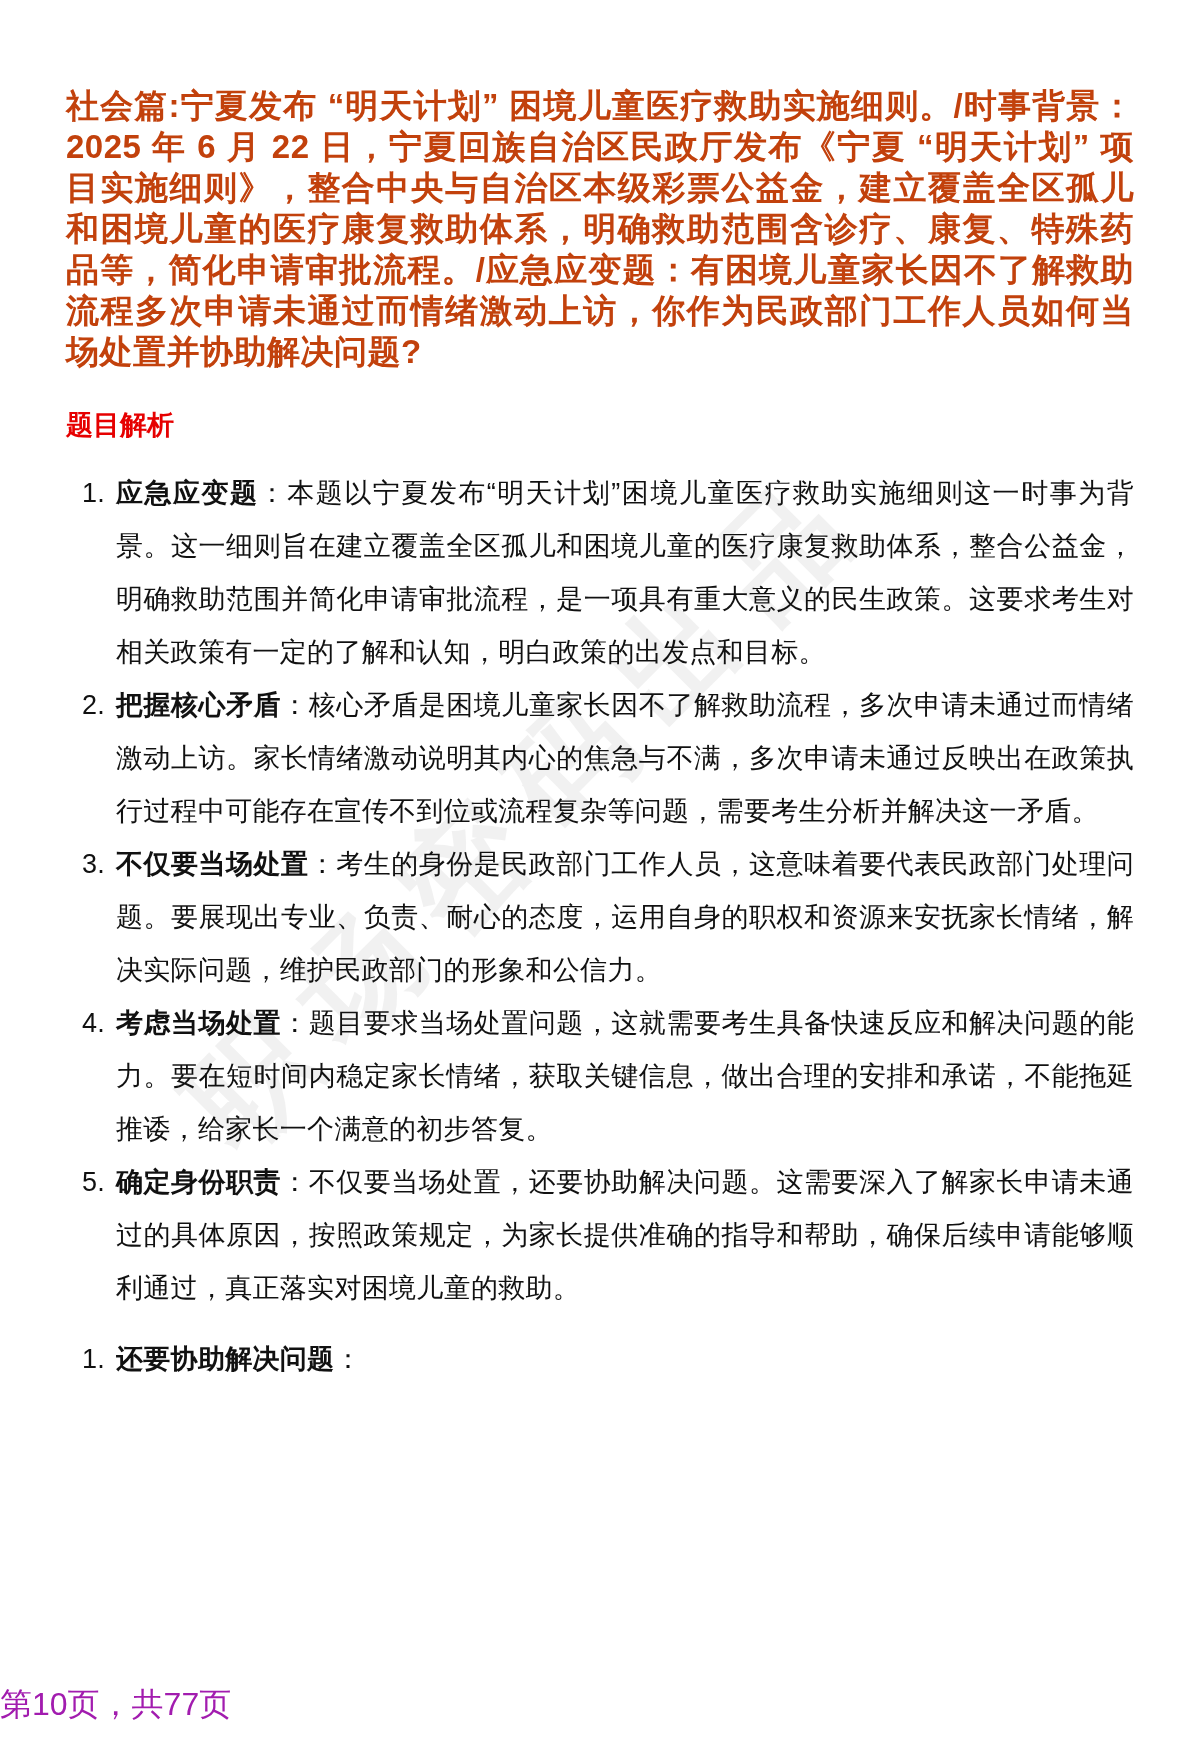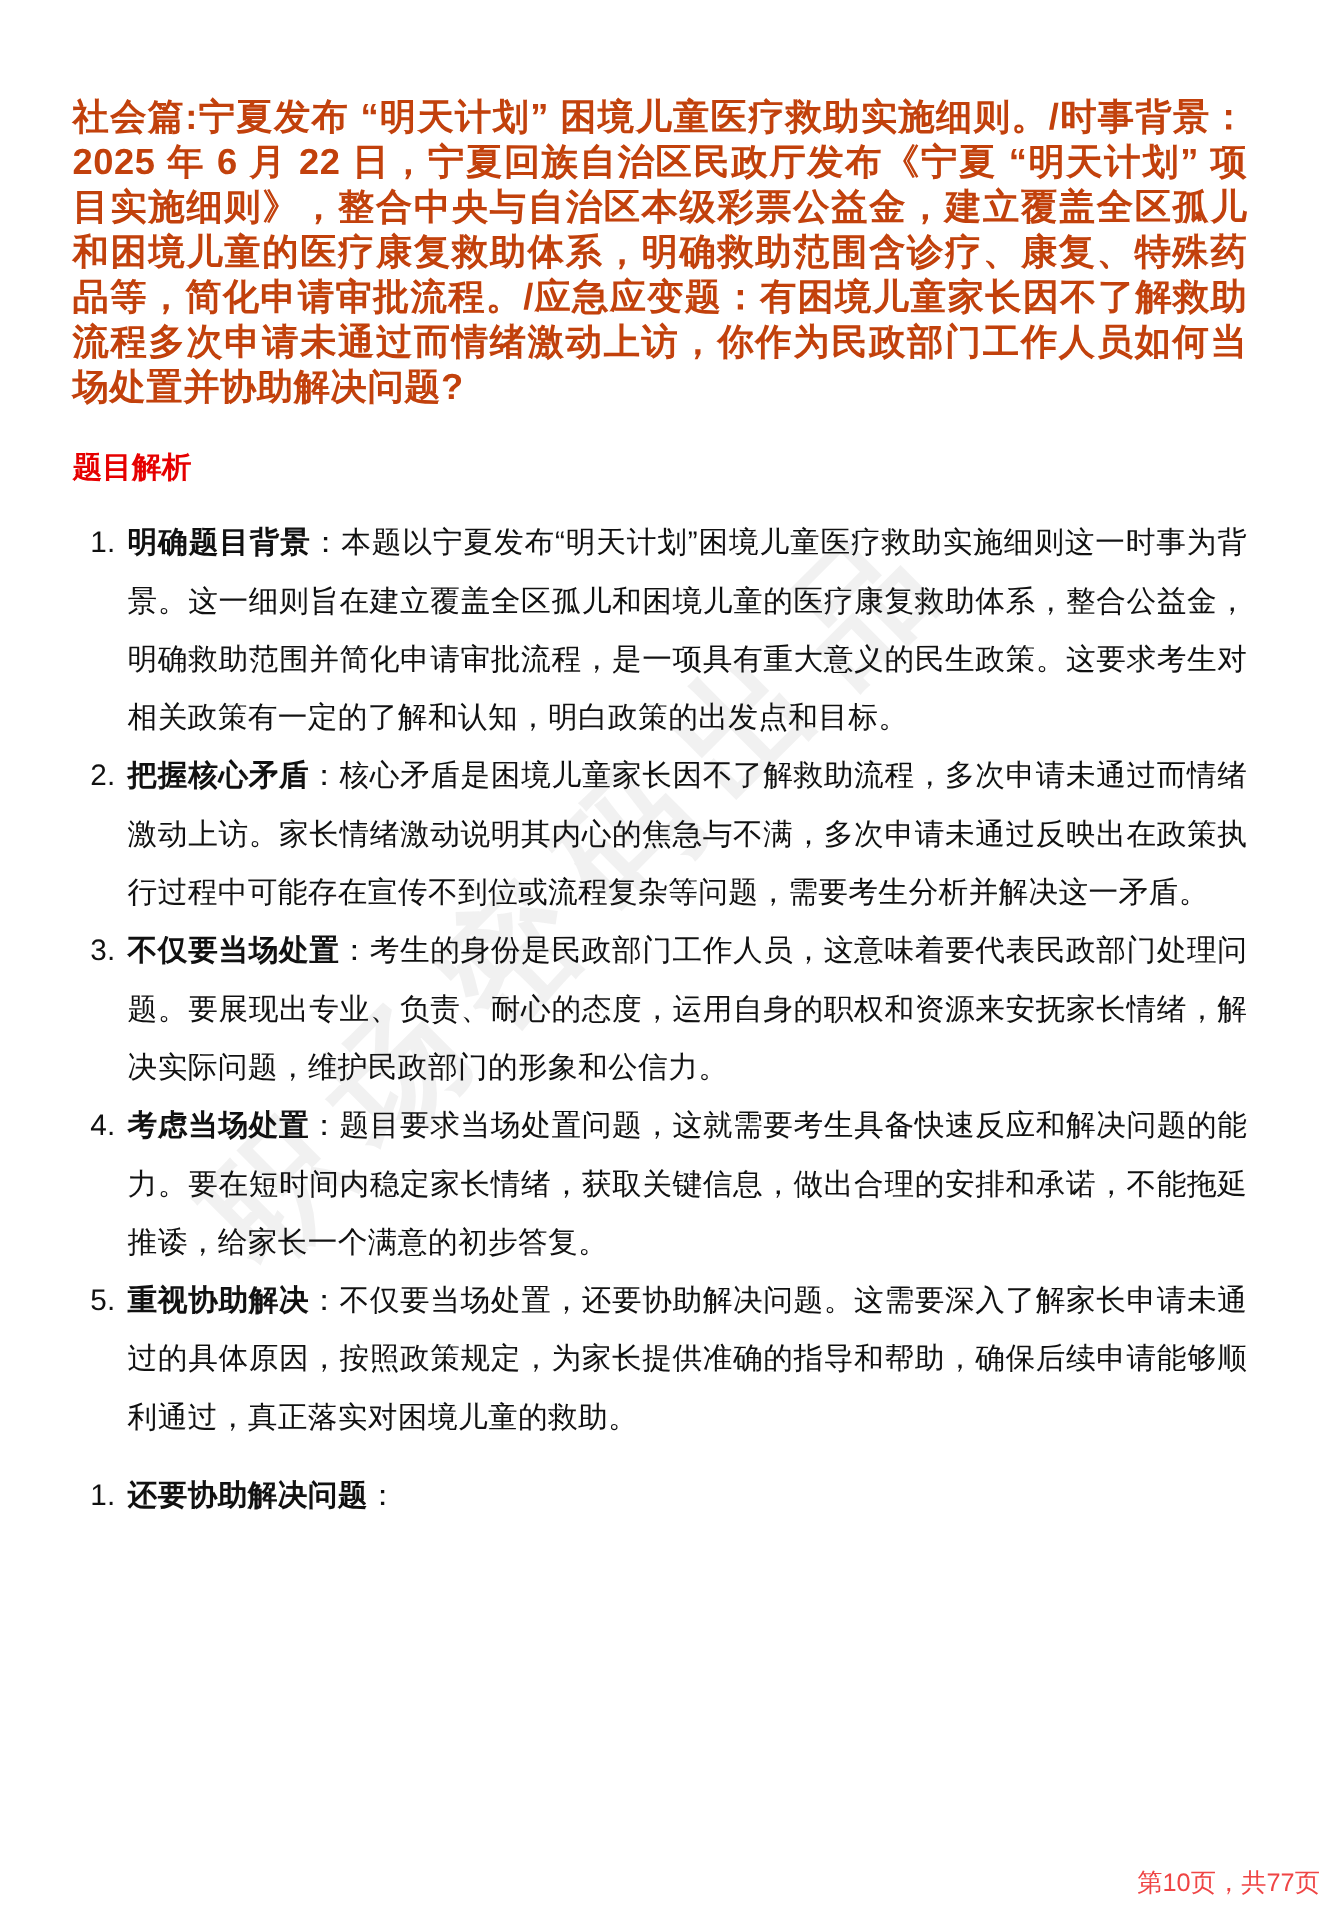--- a/index.html
+++ b/index.html
@@ -61,23 +61,23 @@
     font-weight: 700;
   }
   .tech-list {
     margin-top: 18px;
   }
   .footer {
     position: absolute;
     left: 0;
     right: 0;
     bottom: 28px;
-    text-align: right;
-    font-size: 23px;
-    color: #ef4444;
+    text-align: left;
+    font-size: 32px;
+    color: #a21caf;
     z-index: 1;
   }
   .watermark {
     position: absolute;
     top: 46%;
     left: 44%;
     transform: translate(-50%, -50%) rotate(-45deg);
     font-size: 120px;
     font-weight: 700;
     color: rgba(120, 120, 120, 0.10);
@@ -98,41 +98,41 @@
   <div class="content">
 
     <p class="intro">社会篇:宁夏发布 “明天计划” 困境儿童医疗救助实施细则。/时事背景：2025 年 6 月 22 日，宁夏回族自治区民政厅发布《宁夏 “明天计划” 项目实施细则》，整合中央与自治区本级彩票公益金，建立覆盖全区孤儿和困境儿童的医疗康复救助体系，明确救助范围含诊疗、康复、特殊药品等，简化申请审批流程。/应急应变题：有困境儿童家长因不了解救助流程多次申请未通过而情绪激动上访，你作为民政部门工作人员如何当场处置并协助解决问题?</p>
 
     <div class="section-heading">题目解析</div>
 
     <div class="num-list">
 
       <div class="num-item">
         <span class="num">1.</span>
-        <span class="body"><span class="label">明确题目背景</span><span>：本题以宁夏发布“明天计划”困境儿童医疗救助实施细则这一时事为背景。这一细则旨在建立覆盖全区孤儿和困境儿童的医疗康复救助体系，整合公益金，明确救助范围并简化申请审批流程，是一项具有重大意义的民生政策。这要求考生对相关政策有一定的了解和认知，明白政策的出发点和目标。</span></span>
+        <span class="body"><span class="label">应急应变题</span><span>：本题以宁夏发布“明天计划”困境儿童医疗救助实施细则这一时事为背景。这一细则旨在建立覆盖全区孤儿和困境儿童的医疗康复救助体系，整合公益金，明确救助范围并简化申请审批流程，是一项具有重大意义的民生政策。这要求考生对相关政策有一定的了解和认知，明白政策的出发点和目标。</span></span>
       </div>
 
       <div class="num-item">
         <span class="num">2.</span>
         <span class="body"><span class="label">把握核心矛盾</span><span>：核心矛盾是困境儿童家长因不了解救助流程，多次申请未通过而情绪激动上访。家长情绪激动说明其内心的焦急与不满，多次申请未通过反映出在政策执行过程中可能存在宣传不到位或流程复杂等问题，需要考生分析并解决这一矛盾。</span></span>
       </div>
 
       <div class="num-item">
         <span class="num">3.</span>
         <span class="body"><span class="label">不仅要当场处置</span><span>：考生的身份是民政部门工作人员，这意味着要代表民政部门处理问题。要展现出专业、负责、耐心的态度，运用自身的职权和资源来安抚家长情绪，解决实际问题，维护民政部门的形象和公信力。</span></span>
       </div>
 
       <div class="num-item">
         <span class="num">4.</span>
         <span class="body"><span class="label">考虑当场处置</span><span>：题目要求当场处置问题，这就需要考生具备快速反应和解决问题的能力。要在短时间内稳定家长情绪，获取关键信息，做出合理的安排和承诺，不能拖延推诿，给家长一个满意的初步答复。</span></span>
       </div>
 
       <div class="num-item">
         <span class="num">5.</span>
-        <span class="body"><span class="label">重视协助解决</span><span>：不仅要当场处置，还要协助解决问题。这需要深入了解家长申请未通过的具体原因，按照政策规定，为家长提供准确的指导和帮助，确保后续申请能够顺利通过，真正落实对困境儿童的救助。</span></span>
+        <span class="body"><span class="label">确定身份职责</span><span>：不仅要当场处置，还要协助解决问题。这需要深入了解家长申请未通过的具体原因，按照政策规定，为家长提供准确的指导和帮助，确保后续申请能够顺利通过，真正落实对困境儿童的救助。</span></span>
       </div>
 
     </div>
 
 
     <div class="num-list tech-list">
       <div class="num-item">
         <span class="num">1.</span>
         <span class="body"><span class="label">还要协助解决问题</span><span>：</span></span>
       </div>

